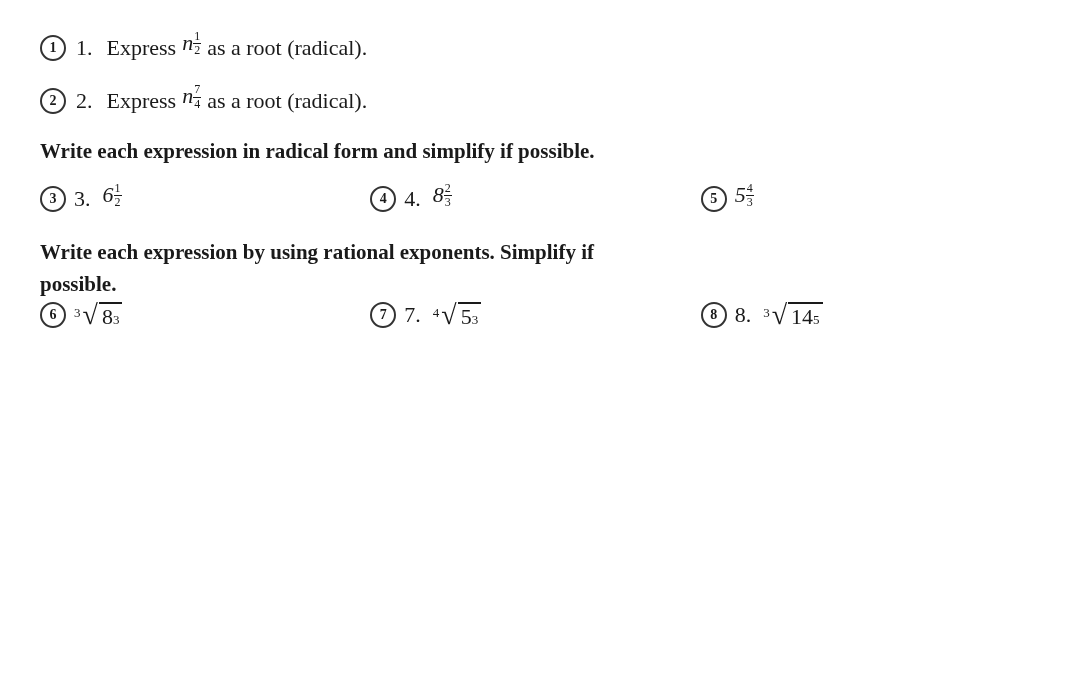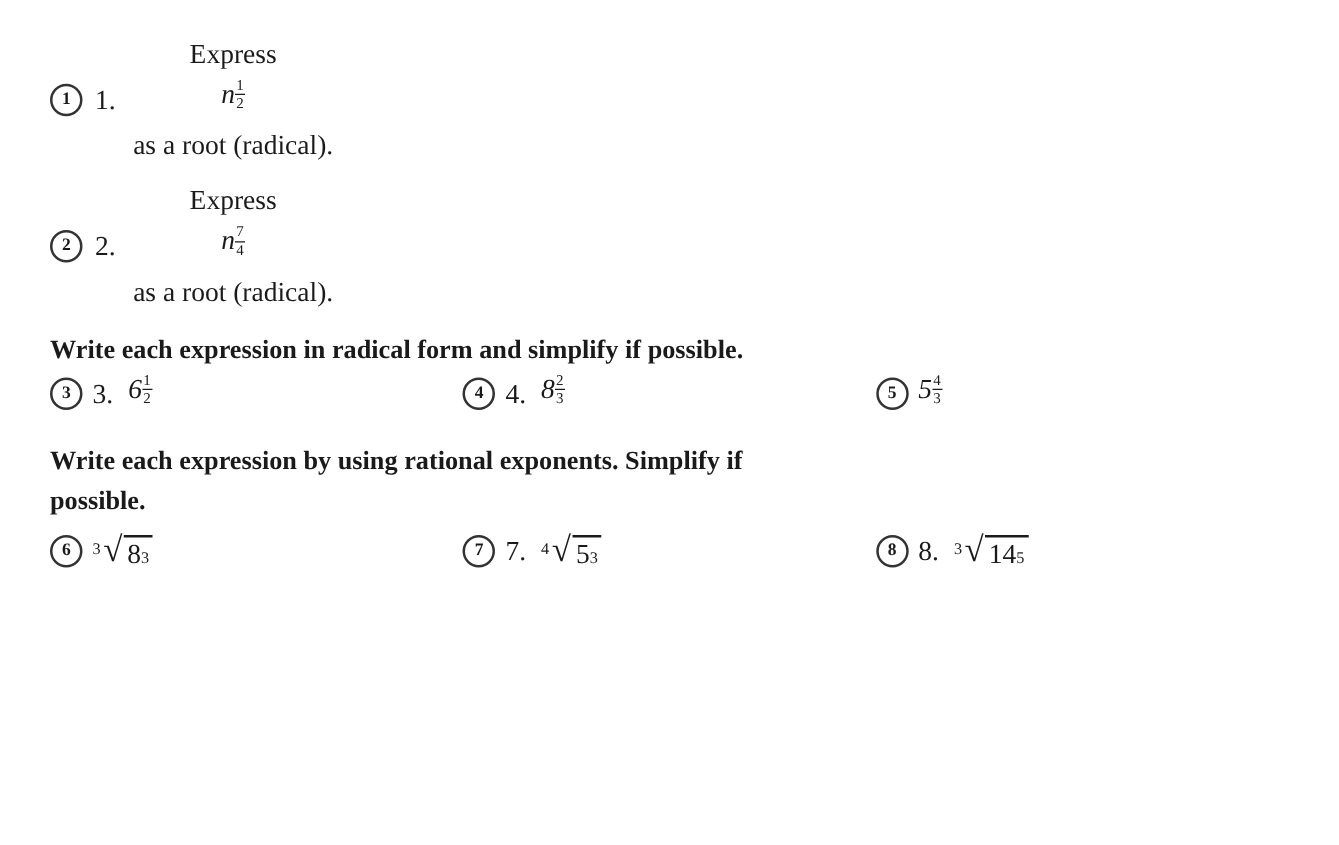--- a/index.html
+++ b/index.html
@@ -42,21 +42,20 @@
     .problem-label {
       font-size: 22px;
       margin-right: 4px;
     }
 
     .problem-text {
       font-size: 22px;
       display: flex;
       align-items: center;
       gap: 6px;
-      flex-direction: column;
     }
 
     .base-exp {
       display: inline-flex;
       align-items: flex-start;
       vertical-align: middle;
     }
 
     .base-char {
       font-size: 22px;
@@ -77,41 +76,41 @@
       padding: 0 1px;
     }
 
     .superscript-frac .denom {
       padding: 0 1px;
     }
 
     .section-header {
       font-weight: bold;
       font-size: 21px;
-      margin: 20px 0 6px 0;
+      margin: 20px 0 18px 0;
     }
 
     .problems-row {
       display: flex;
       align-items: center;
       gap: 0;
       margin-bottom: 20px;
     }
 
     .problem-item {
       display: flex;
       align-items: center;
       gap: 8px;
       flex: 1;
     }
 
     .section-header2 {
       font-weight: bold;
       font-size: 21px;
-      margin: 20px 0 10px 0;
+      margin: 20px 0 0 0;
       line-height: 1.5;
     }
 
     
     .radical-container {
       display: inline-flex;
       align-items: center;
       position: relative;
       vertical-align: middle;
     }

